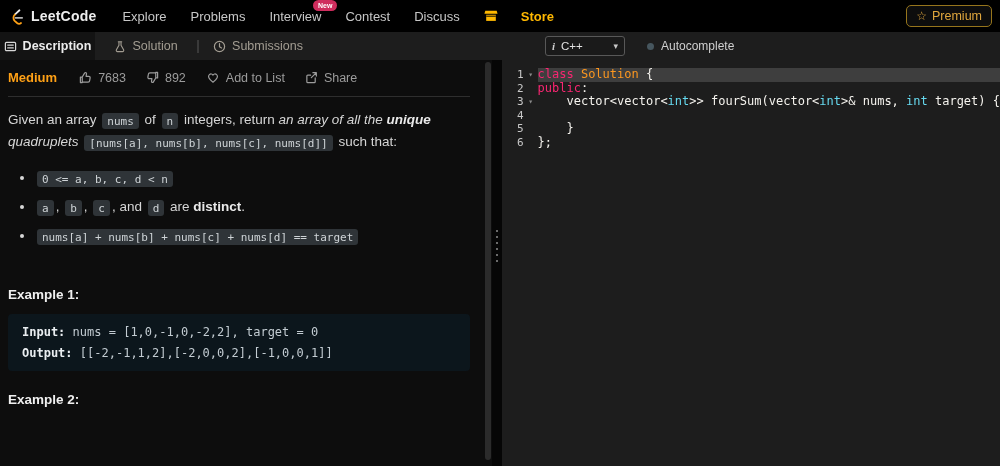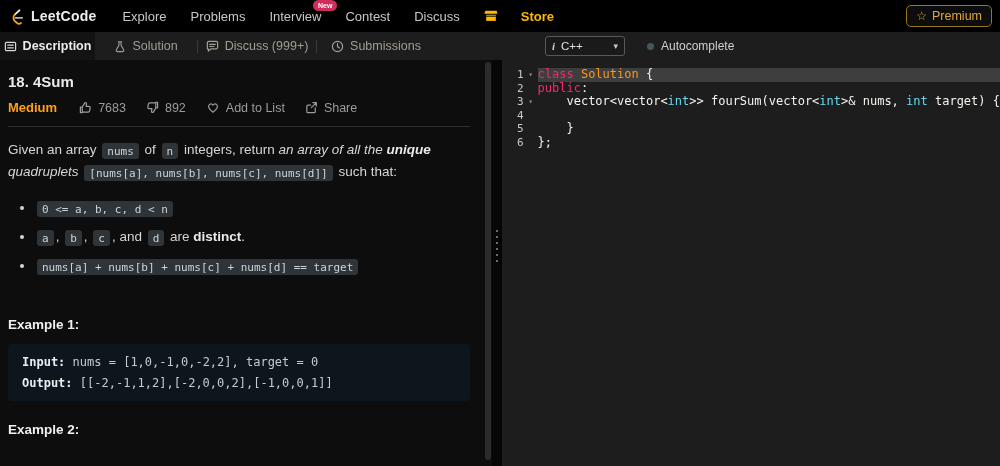--- a/index.html
+++ b/index.html
@@ -140,27 +140,20 @@
       </svg>
       <span>Description</span>
     </div>
     <div class="tab t-sol">
       <svg class="icn icn-tab" width="12" height="13" viewBox="0 0 14 14">
         <path d="M5 1.5 h4 M5.8 1.5 v4 L2.8 10.8 a1.5 1.5 0 0 0 1.3 2.2 h5.8 a1.5 1.5 0 0 0 1.3-2.2 L8.2 5.5 v-4"></path>
       </svg>
       <span>Solution</span>
     </div>
     <div class="tab-sep"></div>
-    <div class="tab t-dis">
-      <svg class="icn icn-tab" width="13" height="13" viewBox="0 0 14 14">
-        <path d="M1.5 3 a1.5 1.5 0 0 1 1.5-1.5 h8 a1.5 1.5 0 0 1 1.5 1.5 v5 a1.5 1.5 0 0 1-1.5 1.5 h-5.5 l-3 2.5 v-2.5 h-1 z"></path>
-        <path d="M4 4.8 h6 M4 7 h4.5"></path>
-      </svg>
-      <span>Discuss (999+)</span>
-    </div>
     <div class="tab-sep"></div>
     <div class="tab t-sub">
       <svg class="icn icn-tab" width="13" height="13" viewBox="0 0 14 14">
         <circle cx="7" cy="7" r="5.5"></circle>
           <path d="M7 4 v3.2 l2.2 1.4"></path>
       </svg>
       <span>Submissions</span>
     </div>
   </div>
   <div class="tab-controls">
@@ -172,21 +165,20 @@
     <div class="autocomplete">
       <span class="auto-dot"></span>
       <span class="auto-label">Autocomplete</span>
     </div>
   </div>
 </div>
 
 <div class="content">
 
   <div class="left-panel">
-    <div class="prob-title">18. 4Sum</div>
 
     <div class="meta-row">
       <span class="difficulty">Medium</span>
       <span class="meta-item">
         <svg class="icn" width="13" height="13" viewBox="0 0 14 14">
           <path d="M1.5 6.5 h2 v6 h-2 z M3.5 12 h6.3 c.8 0 1.5-.6 1.6-1.4 l.6-3.2 c.1-.9-.6-1.7-1.5-1.7 H7.6 l.5-2.6 c.1-.7-.4-1.4-1.1-1.4 -.4 0-.8.2-1 .6 L3.5 6.5 z"></path>
         </svg>
         <span>7683</span>
       </span>
       <span class="meta-item">

